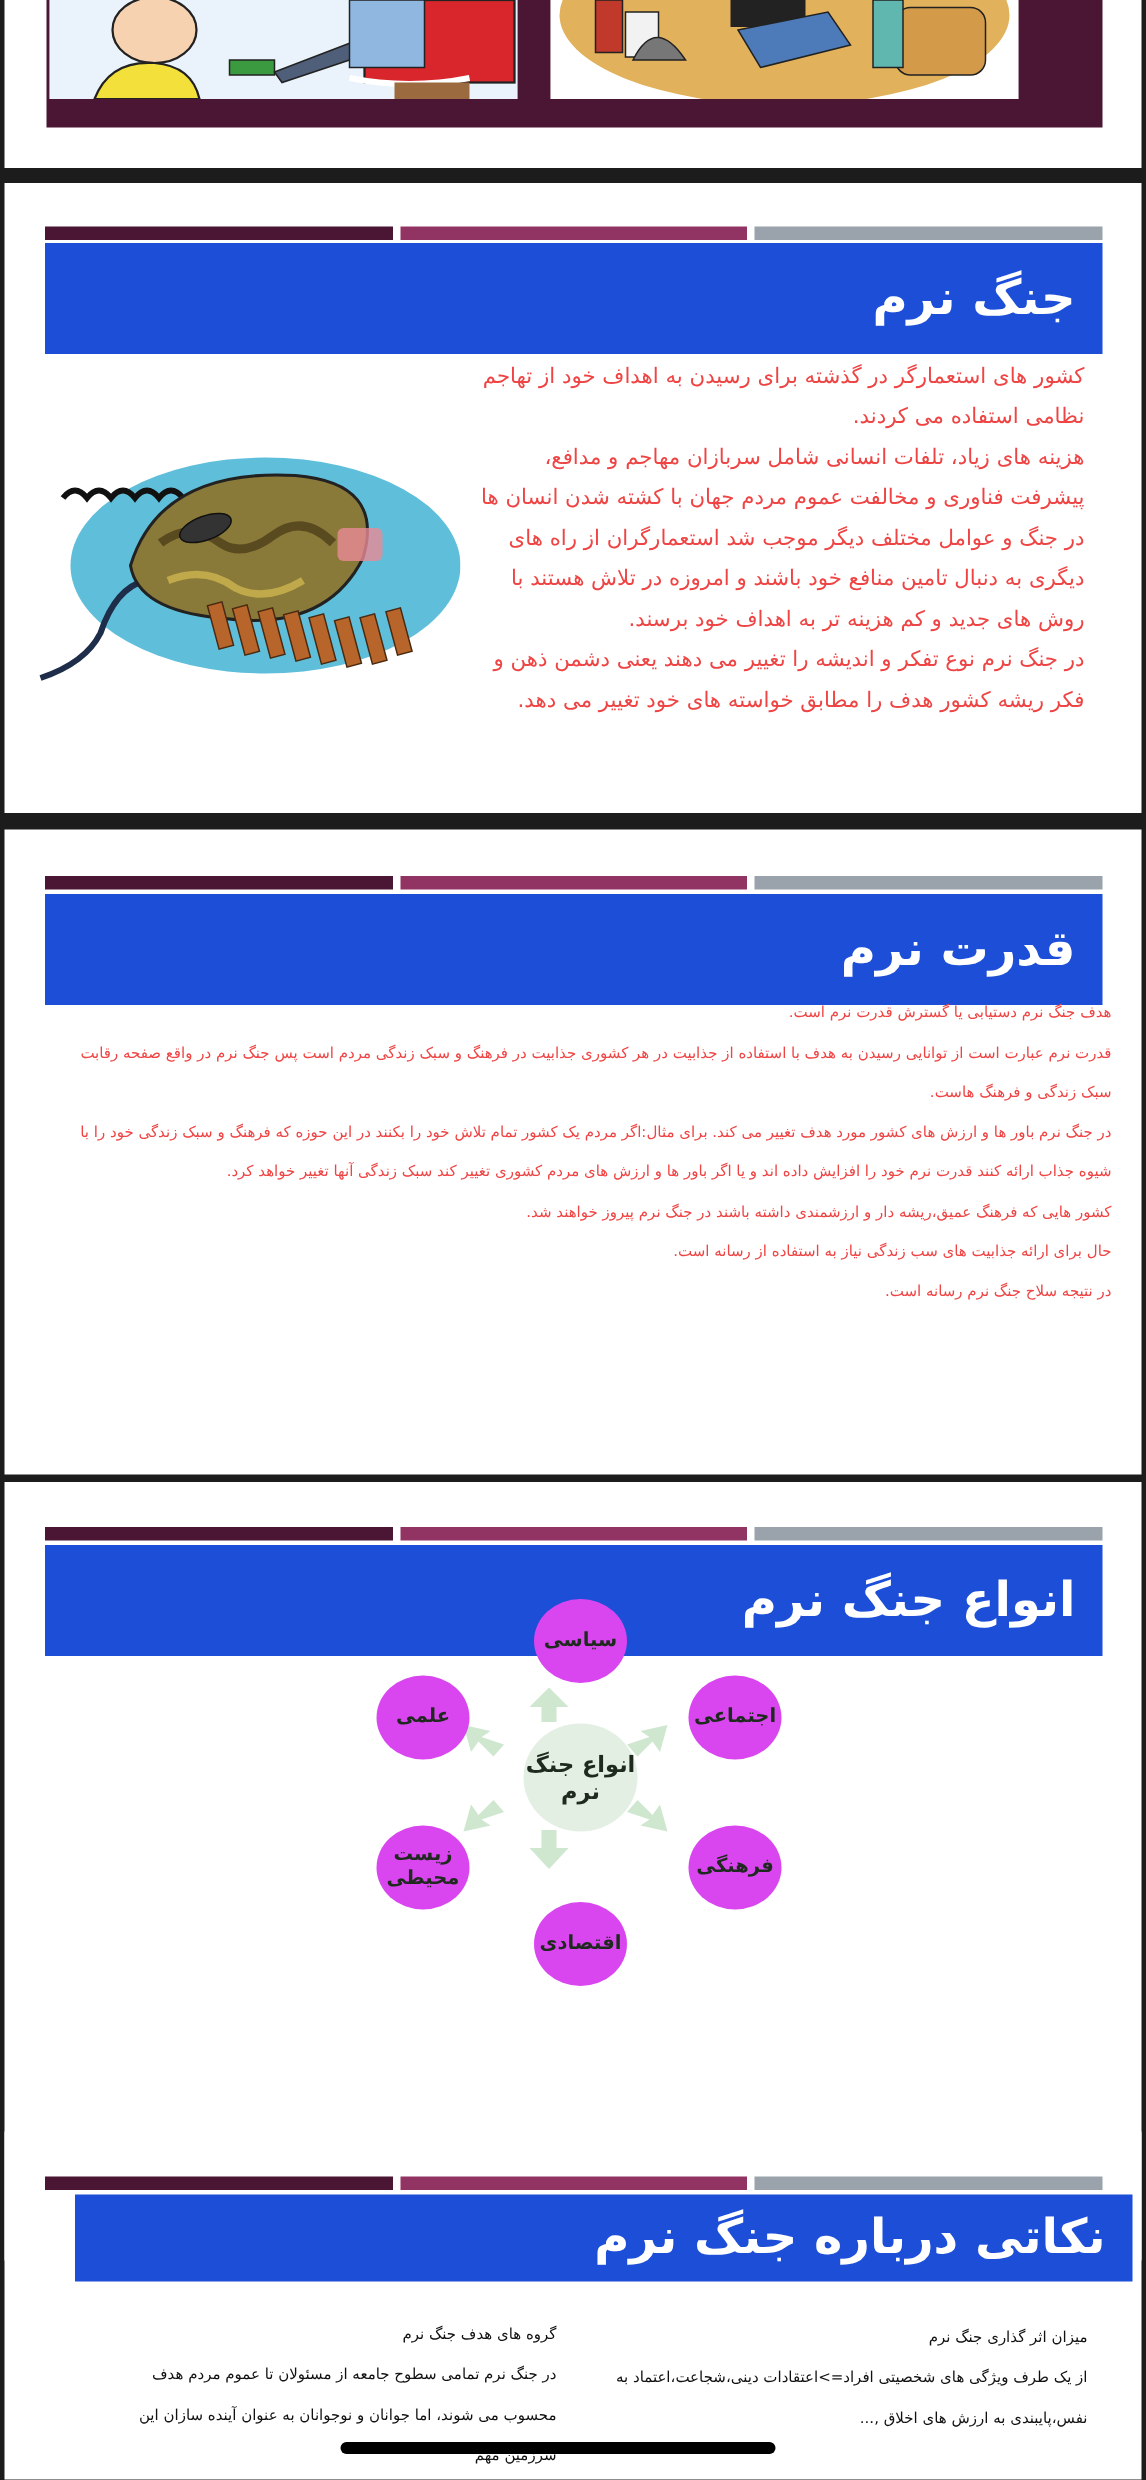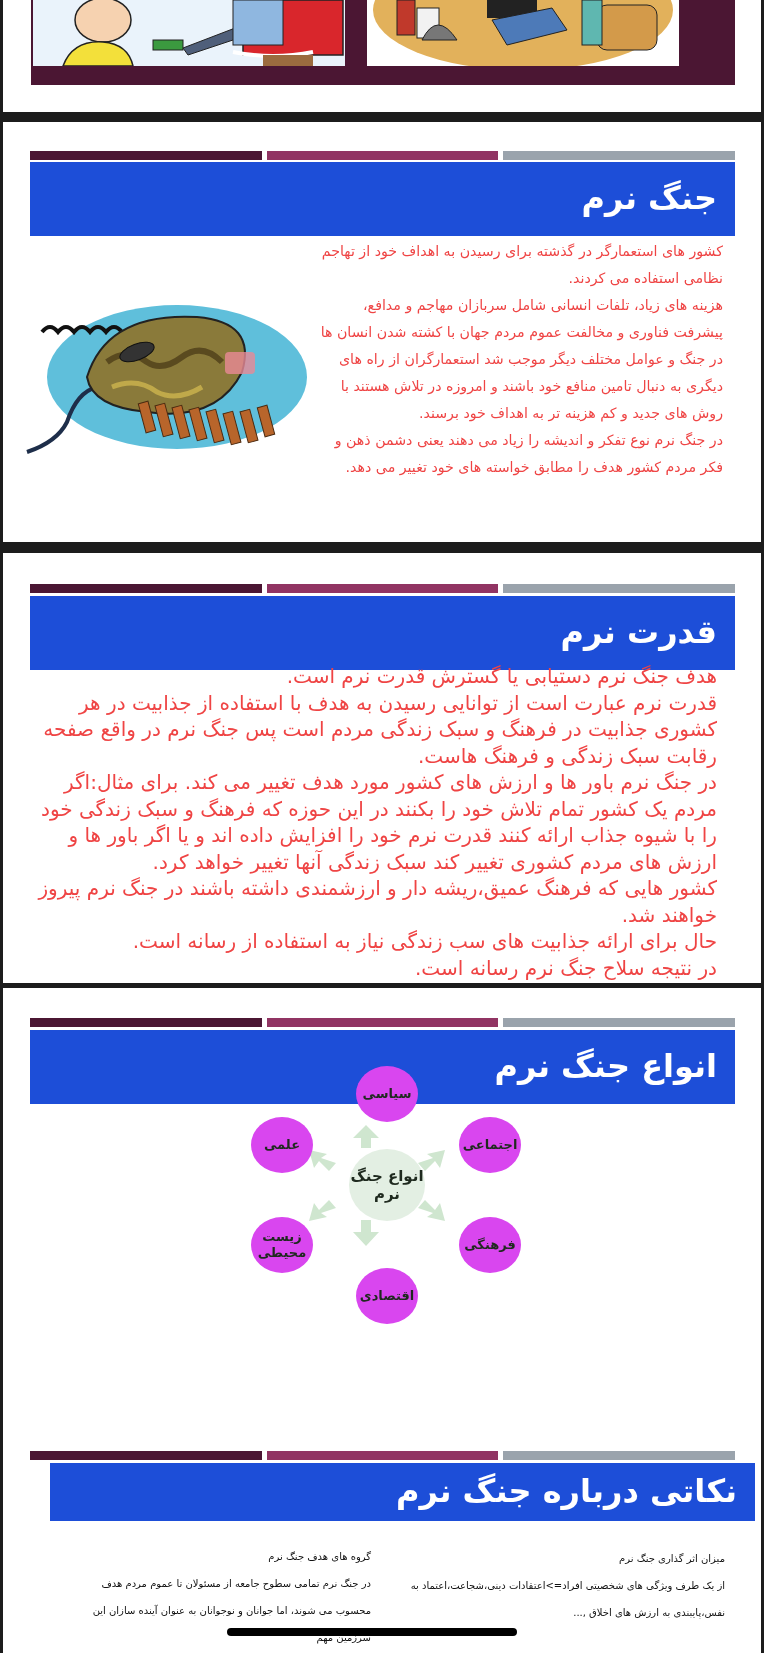--- a/index.html
+++ b/index.html
@@ -29,21 +29,21 @@
   #slide1 { top: 122px; height: 420px; }
   #slide1 .bars { top: 29px; }
   #slide1 .title-band { top: 40px; height: 74px; }
   #slide1 .body-text { right: 38px; top: 116px; width: 410px; }
   .mouse-img { position: absolute; left: 14px; top: 170px; width: 290px; height: 175px; }
 
   
   #slide2 { top: 553px; height: 430px; }
   #slide2 .bars { top: 31px; }
   #slide2 .title-band { top: 43px; height: 74px; }
-  #slide2 .body-text { right: 44px; top: 110px; width: 690px; font-size: 20px; line-height: 26.5px; }
+  #slide2 .body-text { right: 20px; top: 110px; width: 690px; font-size: 10px; line-height: 26.5px; }
 
   
   #slide3 { top: 988px; height: 519px; }
   #slide3 .bars { top: 30px; }
   #slide3 .title-band { top: 42px; height: 74px; }
   .diagram { position: absolute; left: 0; top: 0; width: 758px; height: 427px; }
   .node { position: absolute; width: 62px; height: 56px; border-radius: 50%; background: #d946ef; display: flex; align-items: center; justify-content: center; text-align: center; direction: rtl; font-size: 13px; font-weight: bold; color: #1f2a1f; line-height: 16px; }
   .center-node { position: absolute; width: 76px; height: 72px; border-radius: 50%; background: #e3efe3; display: flex; align-items: center; justify-content: center; text-align: center; direction: rtl; font-size: 15px; font-weight: bold; color: #1f2a1f; line-height: 18px; }
 
   
@@ -94,21 +94,21 @@
     <div class="bar b1"></div>
     <div class="bar b2"></div>
     <div class="bar b3"></div>
   </div>
   <div class="title-band">
     <h1 class="title">جنگ نرم</h1>
   </div>
   <div class="body-text">
     <p>کشور های استعمارگر در گذشته برای رسیدن به اهداف خود از تهاجم نظامی استفاده می کردند.</p>
     <p>هزینه های زیاد، تلفات انسانی شامل سربازان مهاجم و مدافع، پیشرفت فناوری و مخالفت عموم مردم جهان با کشته شدن انسان ها در جنگ و عوامل مختلف دیگر موجب شد استعمارگران از راه های دیگری به دنبال تامین منافع خود باشند و امروزه در تلاش هستند با روش های جدید و کم هزینه تر به اهداف خود برسند.</p>
-    <p>در جنگ نرم نوع تفکر و اندیشه را زیاد می دهند یعنی دشمن ذهن و فکر مردم کشور هدف را مطابق خواسته های خود تغییر می دهد.</p>
+    <p>در جنگ نرم نوع تفکر و اندیشه را تغییر می دهند یعنی دشمن ذهن و فکر ریشه کشور هدف را مطابق خواسته های خود تغییر می دهد.</p>
   </div>
   <div class="mouse-img">
     <svg width="290" height="175" viewBox="0 0 290 175">
       <ellipse cx="160" cy="85" rx="130" ry="72" fill="#5fbfdb"></ellipse>
       <path d="M10 160 Q40 150 50 130 Q60 100 80 95" stroke="#1e2e4a" stroke-width="4" fill="none"></path>
       <path d="M25 40 q8 -10 16 0 q8 -10 16 0 q8 -10 16 0 q8 -10 16 0 q8 -10 16 0" stroke="#111" stroke-width="4" fill="none"></path>
       <path d="M70 85 Q90 20 180 25 Q240 30 225 80 Q200 130 130 120 Q75 115 70 85 Z" fill="#8a7a3a" stroke="#222" stroke-width="2"></path>
       <path d="M90 70 q20 -15 40 0 q15 10 35 -5 q20 -15 40 5" stroke="#5a4a1f" stroke-width="6" fill="none"></path>
       <path d="M95 95 q25 -10 45 5 q20 10 45 -5" stroke="#c0a94a" stroke-width="5" fill="none"></path>
       <ellipse cx="120" cy="60" rx="18" ry="8" fill="#333" stroke="#111" transform="rotate(-20 120 60)"></ellipse>

